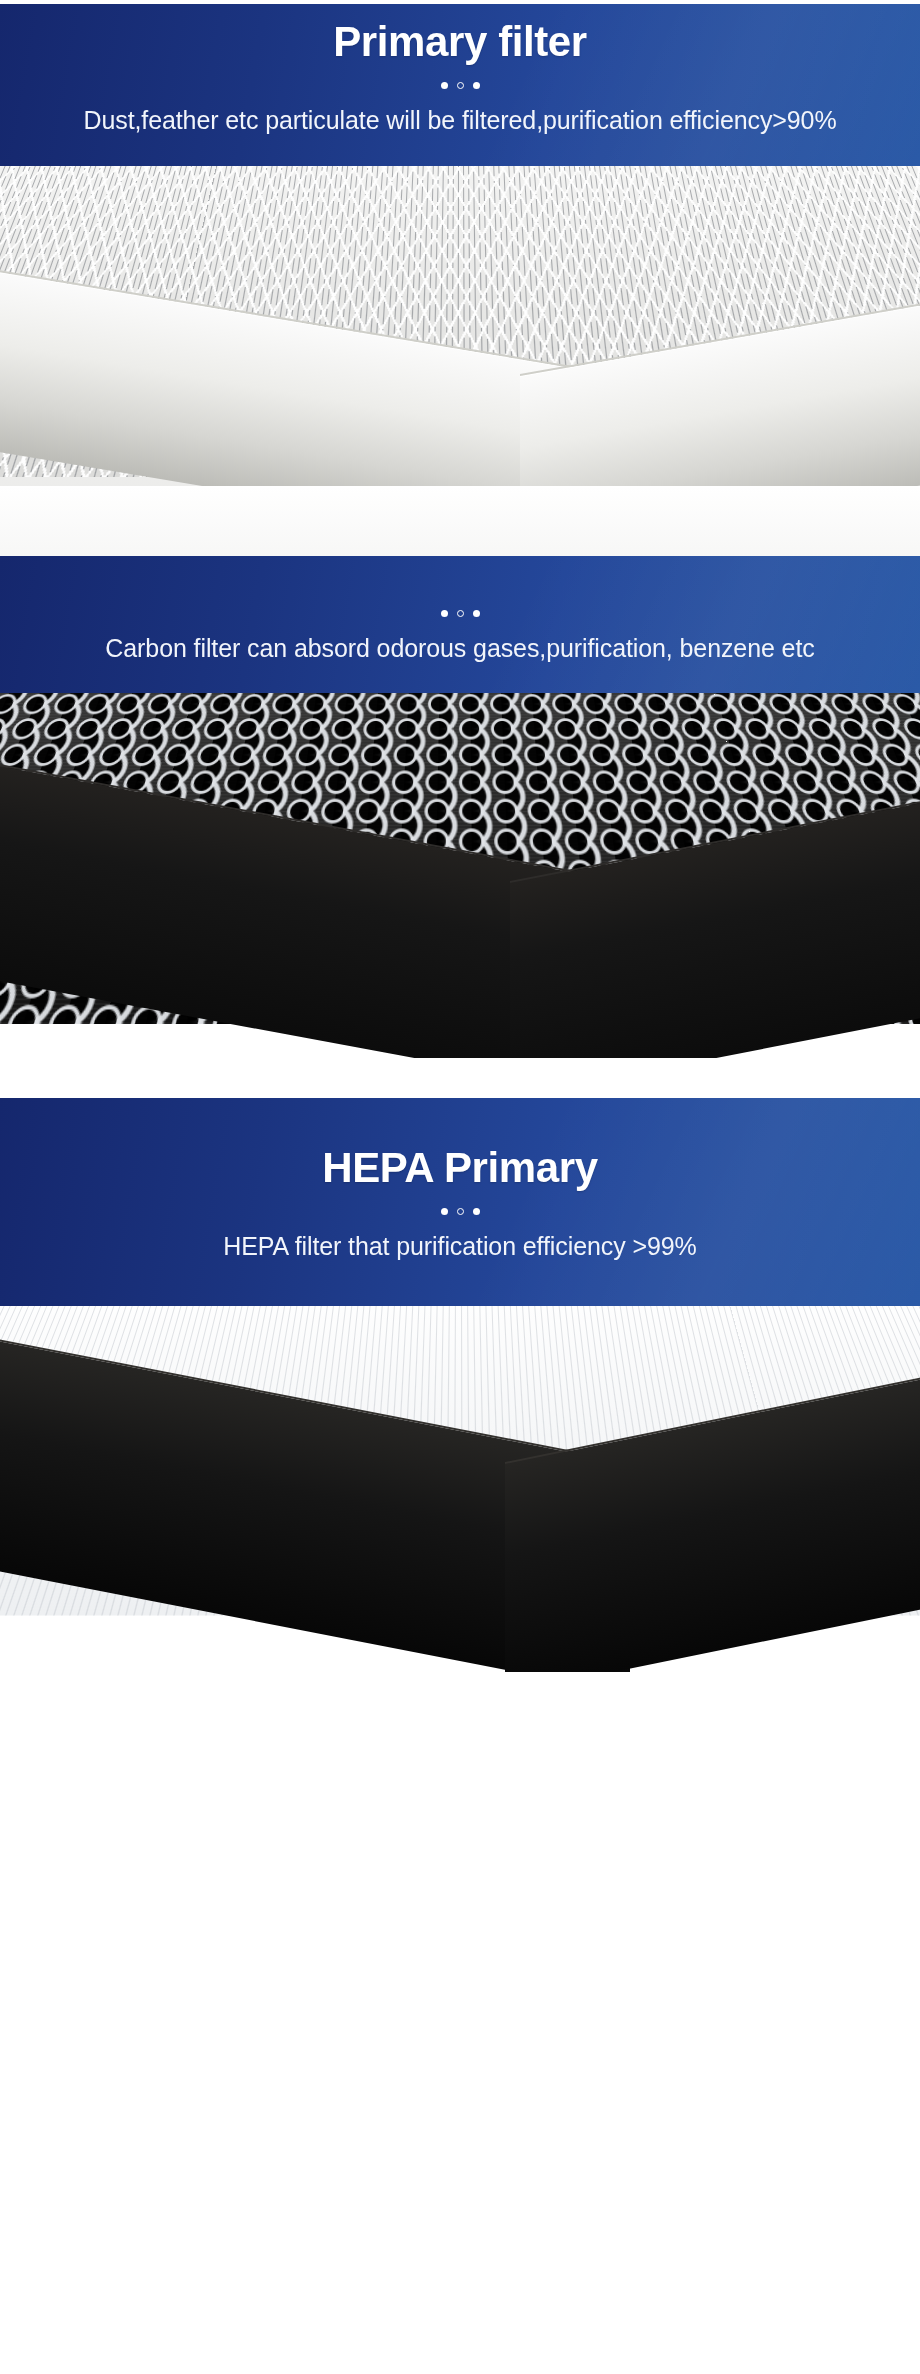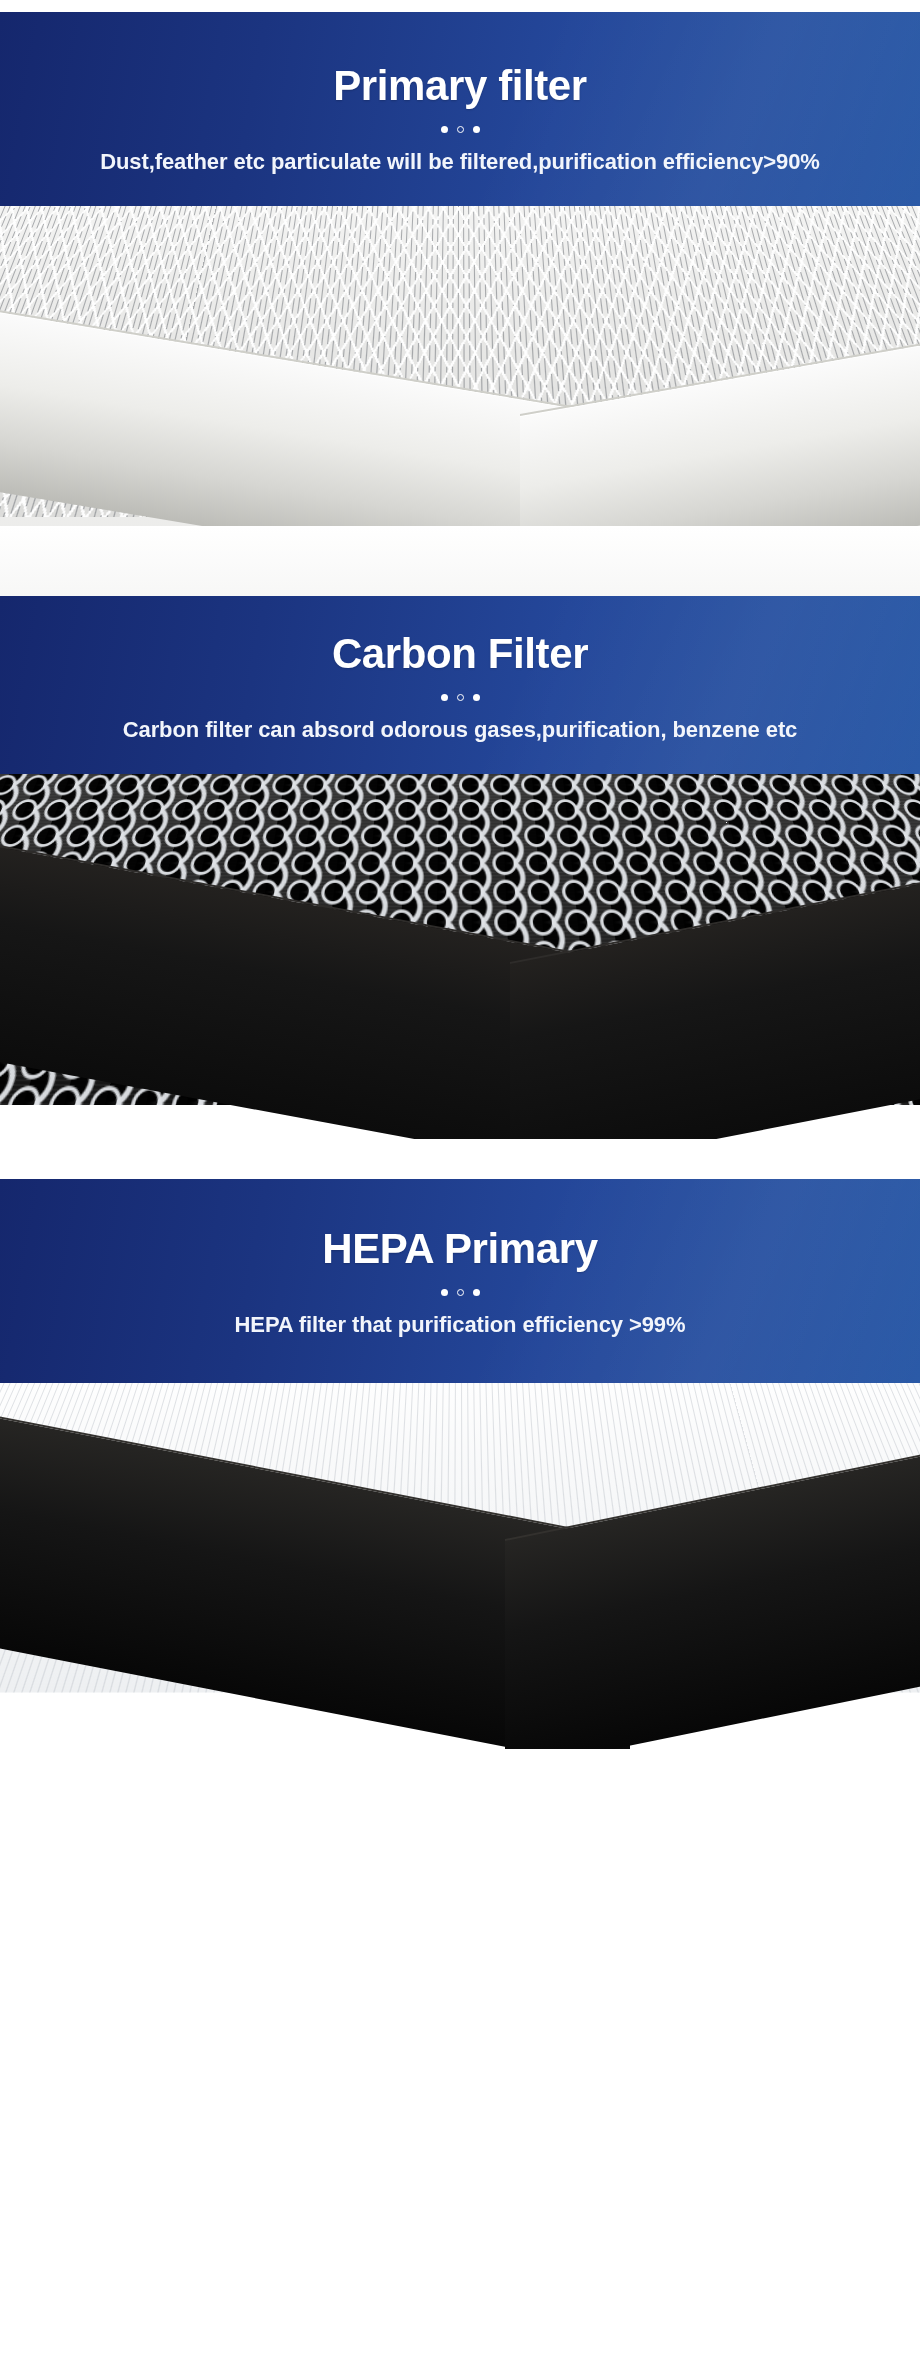--- a/index.html
+++ b/index.html
@@ -73,31 +73,31 @@
     display: block;
   }
   .dot.hollow {
     background: transparent;
     border: 1.6px solid #ffffff;
     width: 7px;
     height: 7px;
     box-sizing: border-box;
   }
   .band-sub {
-    font-size: 22px;
-    font-weight: 700;
+    font-size: 25px;
+    font-weight: 400;
     line-height: 1.22;
     margin: 0 auto;
     max-width: 880px;
     color: #f2f5fb;
     letter-spacing: -0.1px;
   }
 
   
-  .band-1 { padding: 52px 20px 30px; margin-top: 8px; }
+  .band-1 { padding: 16px 20px 30px; }
   .band-2 { padding: 36px 20px 30px; }
   .band-3 { padding: 48px 20px 44px; }
 
   
   .photo {
     position: relative;
     width: 920px;
     overflow: hidden;
     background: #ffffff;
   }
@@ -263,21 +263,20 @@
 
   <div class="photo photo-primary">
     <div class="p1-media"></div>
     <div class="p1-frame-l"></div>
     <div class="p1-frame-r"></div>
     <div class="p1-floor"></div>
   </div>
 
   <section class="band band-2">
     <div class="band-inner">
-      <h2 class="band-title">Carbon Filter</h2>
       <div class="dots">
         <span class="dot"></span>
         <span class="dot hollow"></span>
         <span class="dot"></span>
       </div>
       <p class="band-sub">Carbon filter can absord odorous gases,purification, benzene etc</p>
     </div>
   </section>
 
   <div class="photo photo-carbon">

